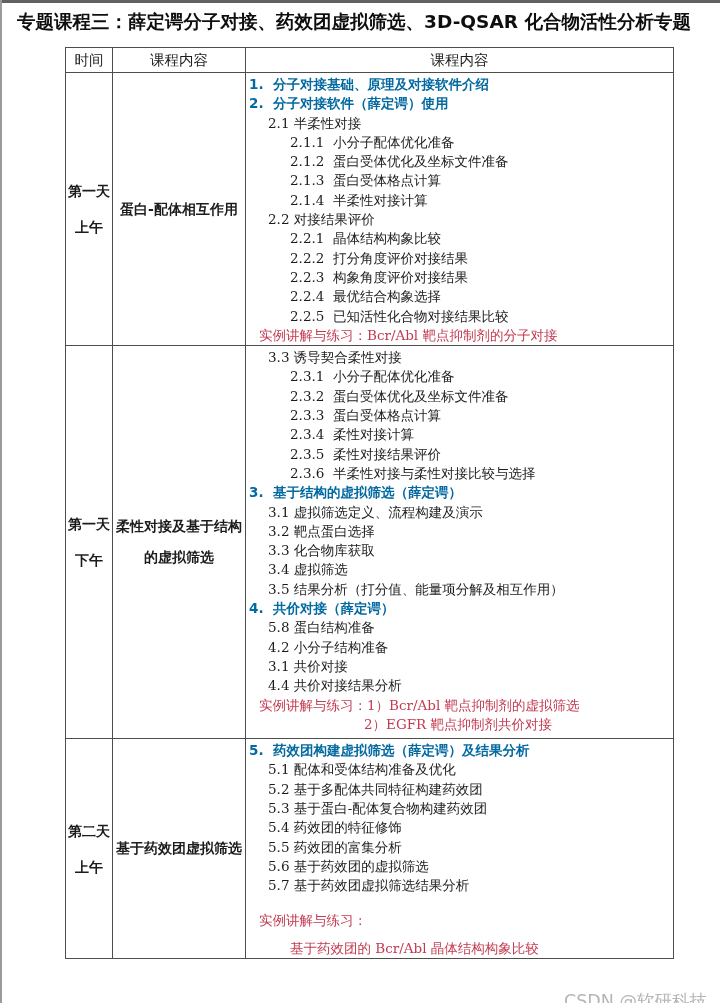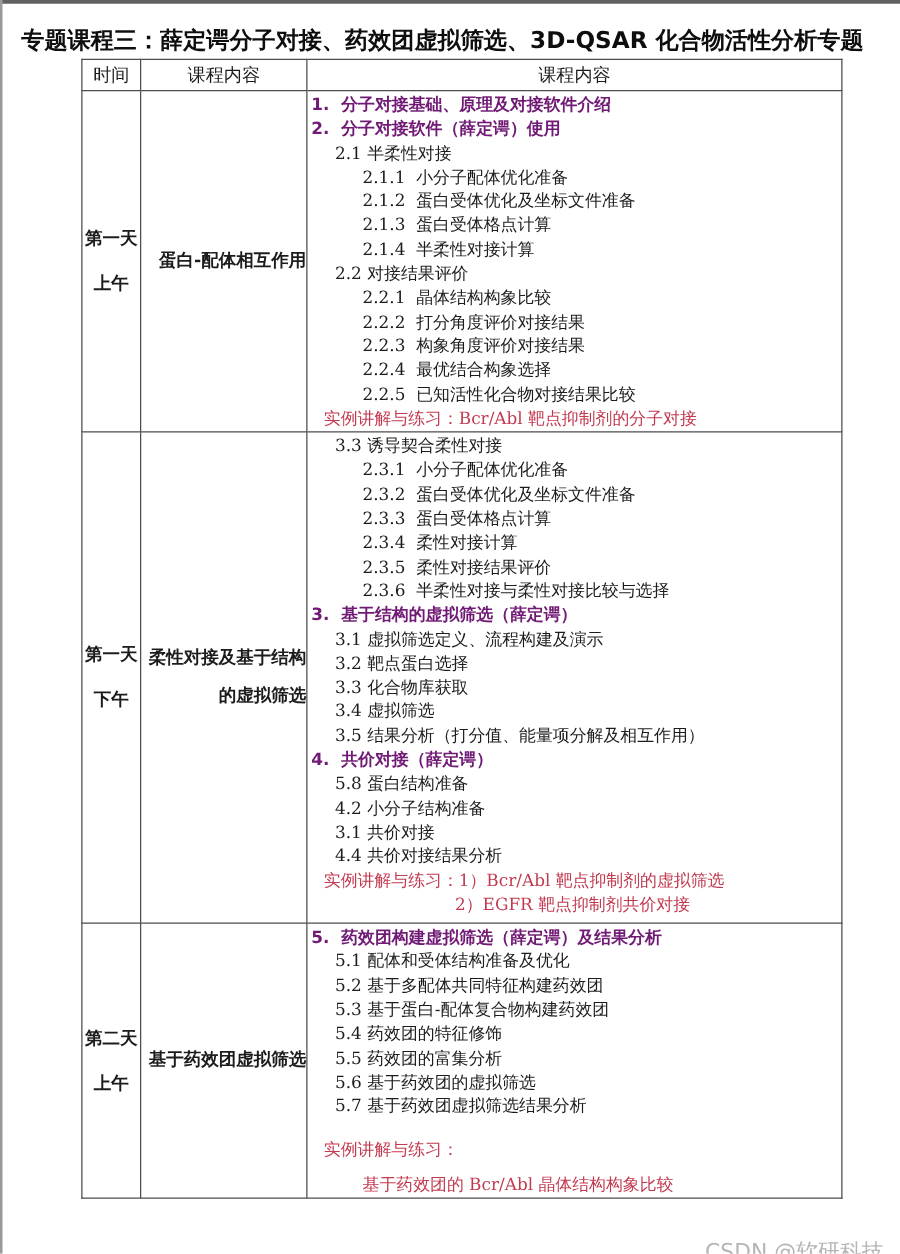--- a/index.html
+++ b/index.html
@@ -1,38 +1,38 @@
 <!DOCTYPE html>
 <html><head>
 <meta charset="utf-8">
 <style>
   html,body{margin:0;padding:0;width:720px;height:1003px;background:#ffffff;overflow:hidden;
     font-family:"DejaVu Serif","Liberation Serif",serif;color:#1c1c1c;position:relative;}
   .edge-top{position:absolute;top:0;left:0;width:720px;height:3px;background:#616161;}
   .edge-left{position:absolute;top:0;left:0;width:2px;height:1003px;background:#9a9a9a;}
-  .doc-title{position:absolute;top:19px;left:0;width:708px;text-align:center;
+  .doc-title{position:absolute;top:9px;left:0;width:708px;text-align:center;
     font-family:"DejaVu Sans","Liberation Sans",sans-serif;font-weight:700;
     font-size:18.5px;letter-spacing:0px;color:#0e0e0e;white-space:nowrap;}
   table.course-table{position:absolute;left:65px;top:47px;width:608px;
     border-collapse:collapse;table-layout:fixed;}
   .course-table td,.course-table th{border:1px solid var(--border,#4d4d4d);padding:0;}
   .course-table thead tr{height:25px;}
   .course-table tbody tr:nth-child(1){height:272px;}
   .course-table tbody tr:nth-child(2){height:393px;}
   .course-table tbody tr:nth-child(3){height:216px;}
   .course-table th{font-weight:400;font-size:14.5px;text-align:center;vertical-align:middle;}
   td.time-cell{vertical-align:middle;text-align:center;
     font-family:"DejaVu Sans","Liberation Sans",sans-serif;font-weight:700;font-size:14px;}
   .time-line{line-height:36px;}
   td.topic-cell{vertical-align:middle;text-align:center;
     font-family:"DejaVu Sans","Liberation Sans",sans-serif;font-weight:700;font-size:14px;}
-  .topic-line{line-height:31px;text-align:right;}
+  .topic-line{line-height:31px;}
   td.content-cell{vertical-align:top;padding-top:2px;}
   .item{font-size:13.5px;line-height:19.3px;white-space:pre-wrap;}
-  .s-bold{font-family:"DejaVu Sans","Liberation Sans",sans-serif;font-weight:700;color:#701a75;}
+  .s-bold{font-family:"DejaVu Sans","Liberation Sans",sans-serif;font-weight:700;color:#0369a1;}
   .s-reg{font-weight:400;}
   .s-red{color:var(--accent,#c23a50);}
   .i-0{padding-left:3px;}
   .i-1{padding-left:22px;}
   .i-2{padding-left:44px;}
   .i-r0{padding-left:13px;}
   .i-r1{padding-left:118px;}
   .i-r2{padding-left:44px;}
   .watermark{position:absolute;top:969px;right:13px;
     font-family:"DejaVu Sans","Liberation Sans",sans-serif;

